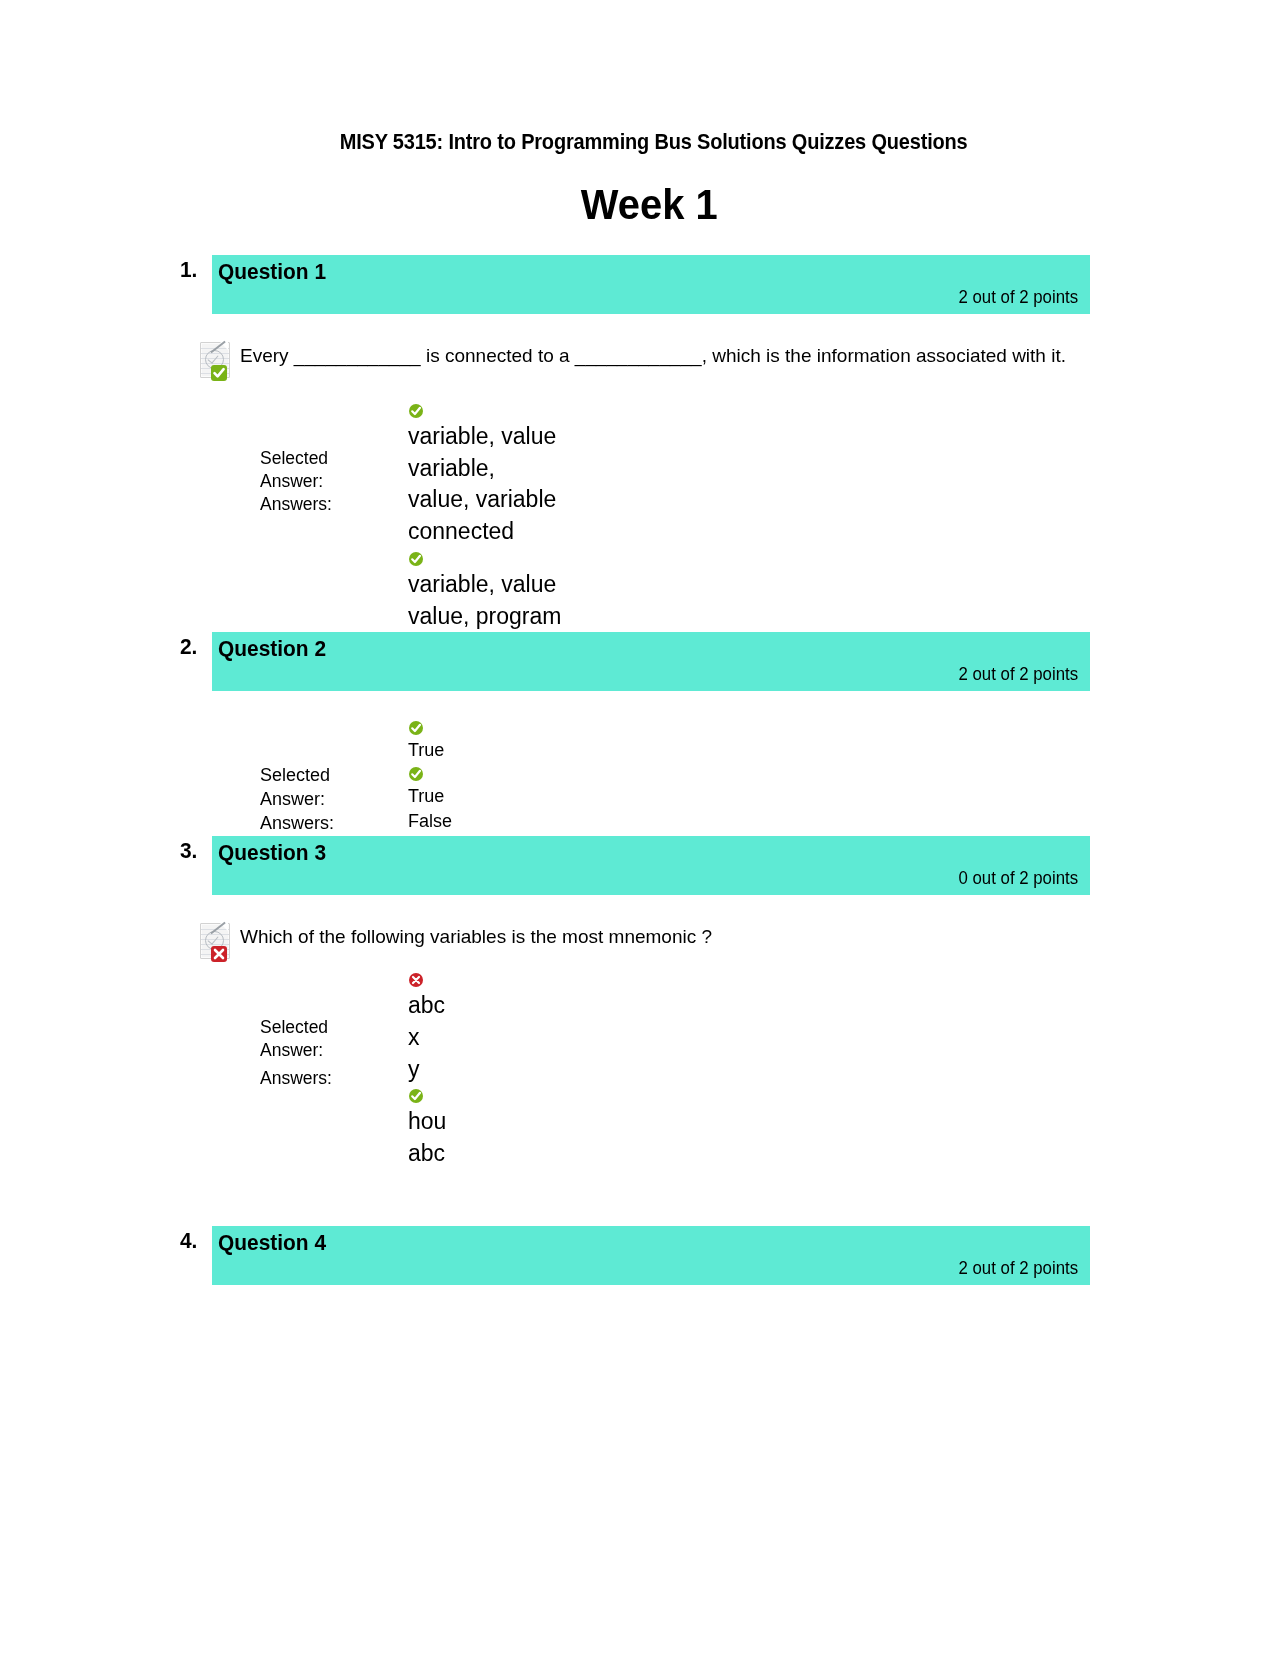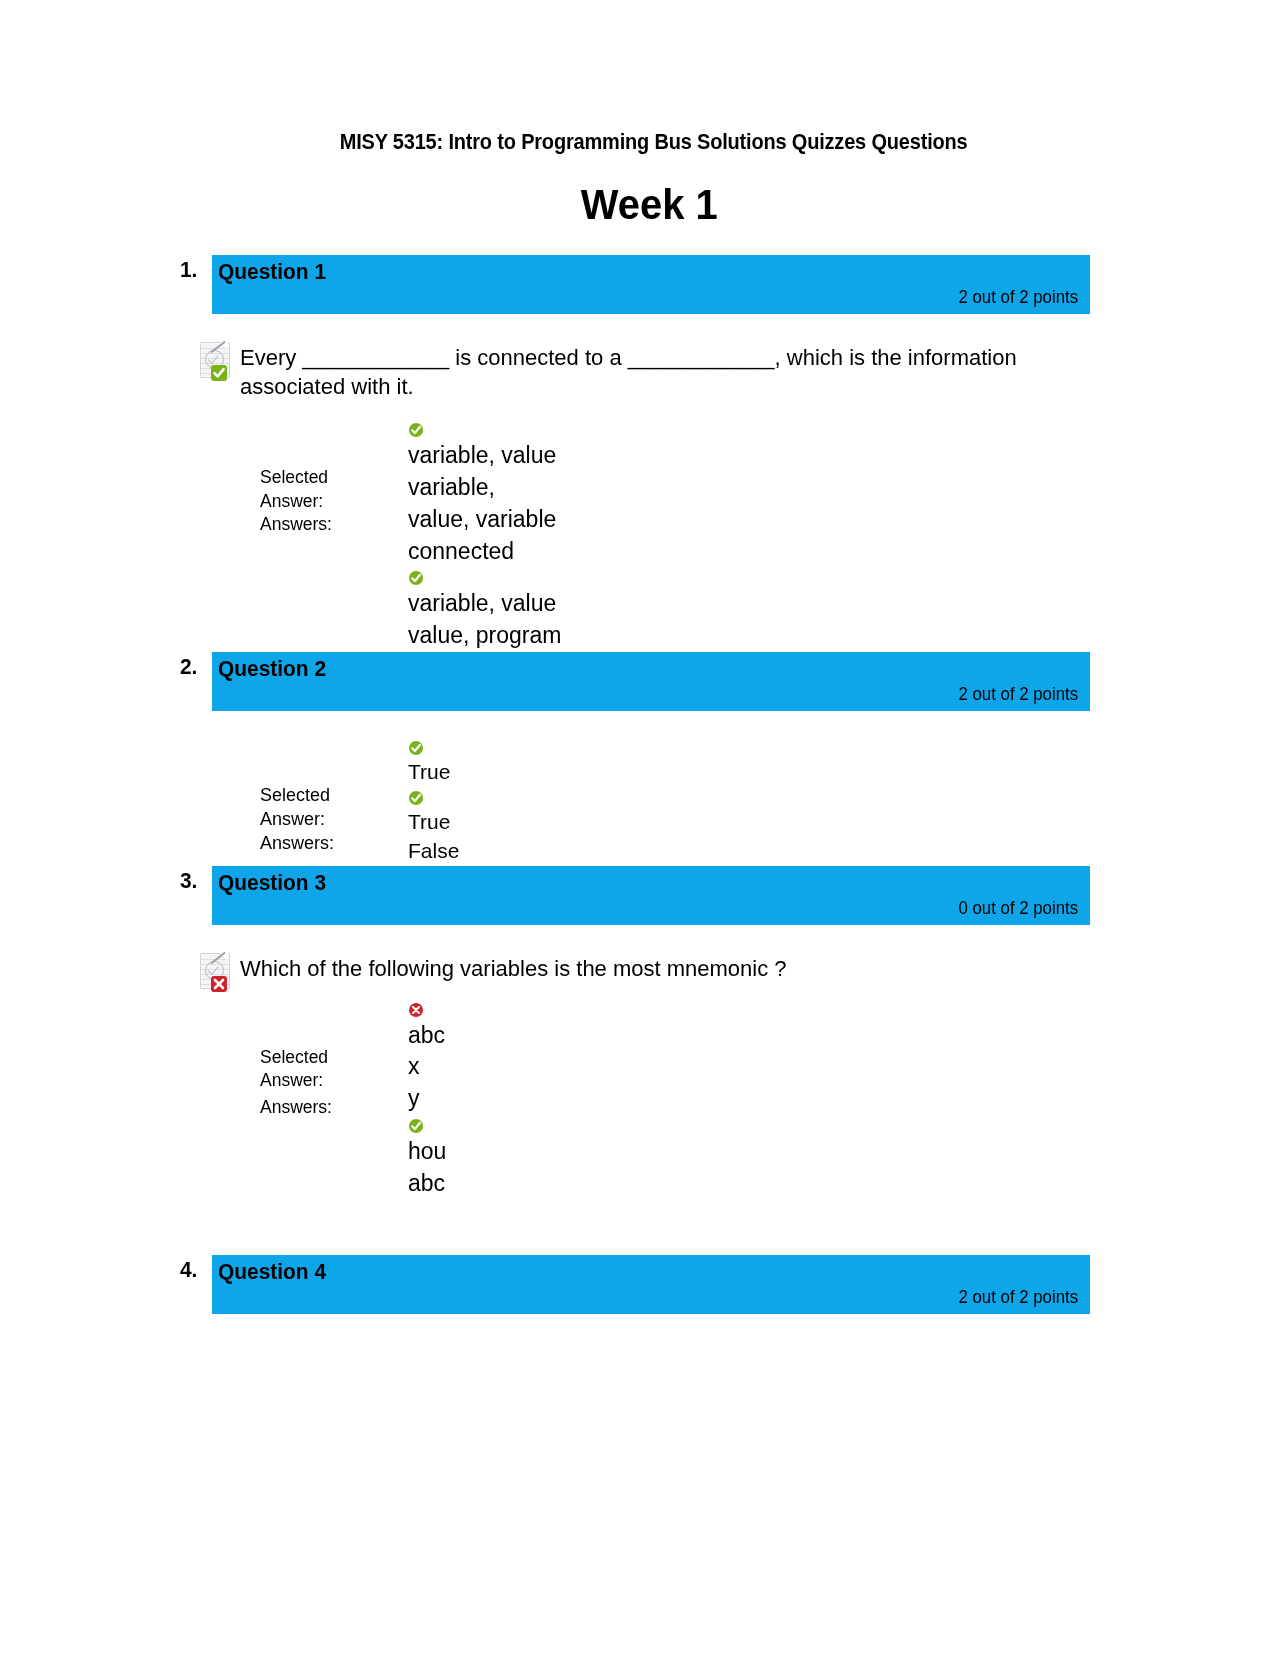--- a/index.html
+++ b/index.html
@@ -70,21 +70,21 @@
     font-size: 22px;
     width: 32px;
     flex: 0 0 32px;
     line-height: 1.32;
     transform: scaleX(0.95);
     transform-origin: left center;
   }
 
   .q-header-band {
     flex: 1 1 auto;
-    background: #0ea5e9;
+    background: #5eead4;
     padding: 4px 10px 6px 6px;
     min-height: 52px;
     box-sizing: border-box;
   }
 
   .q-label {
     font-family: "Liberation Sans Narrow", "Liberation Sans", sans-serif;
     font-weight: bold;
     font-size: 22px;
     line-height: 1.18;
@@ -178,21 +178,21 @@
     z-index: 4;
   }
   .doc-icon .badge {
     position: absolute;
     left: 12px; bottom: 0;
     width: 18px; height: 18px;
     z-index: 5;
   }
 
   .q-prompt-text {
-    font-size: 22px;
+    font-size: 19px;
     line-height: 1.33;
     max-width: 830px;
     padding-top: 3px;
   }
   .q-prompt-text.narrow {
     font-family: "Liberation Sans Narrow", "Liberation Sans", sans-serif;
     font-size: 19.5px;
     transform: scaleX(0.97);
     transform-origin: left center;
   }
@@ -223,21 +223,21 @@
   .ans-values {
     flex: 1 1 auto;
   }
   .ans-line {
     font-size: 23px;
     line-height: 1.38;
     white-space: pre;
   }
   .ans-line.narrow {
     font-family: "Liberation Sans Narrow", "Liberation Sans", sans-serif;
-    font-size: 21px;
+    font-size: 18px;
   }
 
   
   .status-icon {
     display: block;
     width: 16px;
     height: 16px;
     margin: 3px 0 2px 0;
   }
   .spacer-md { height: 26px; }

